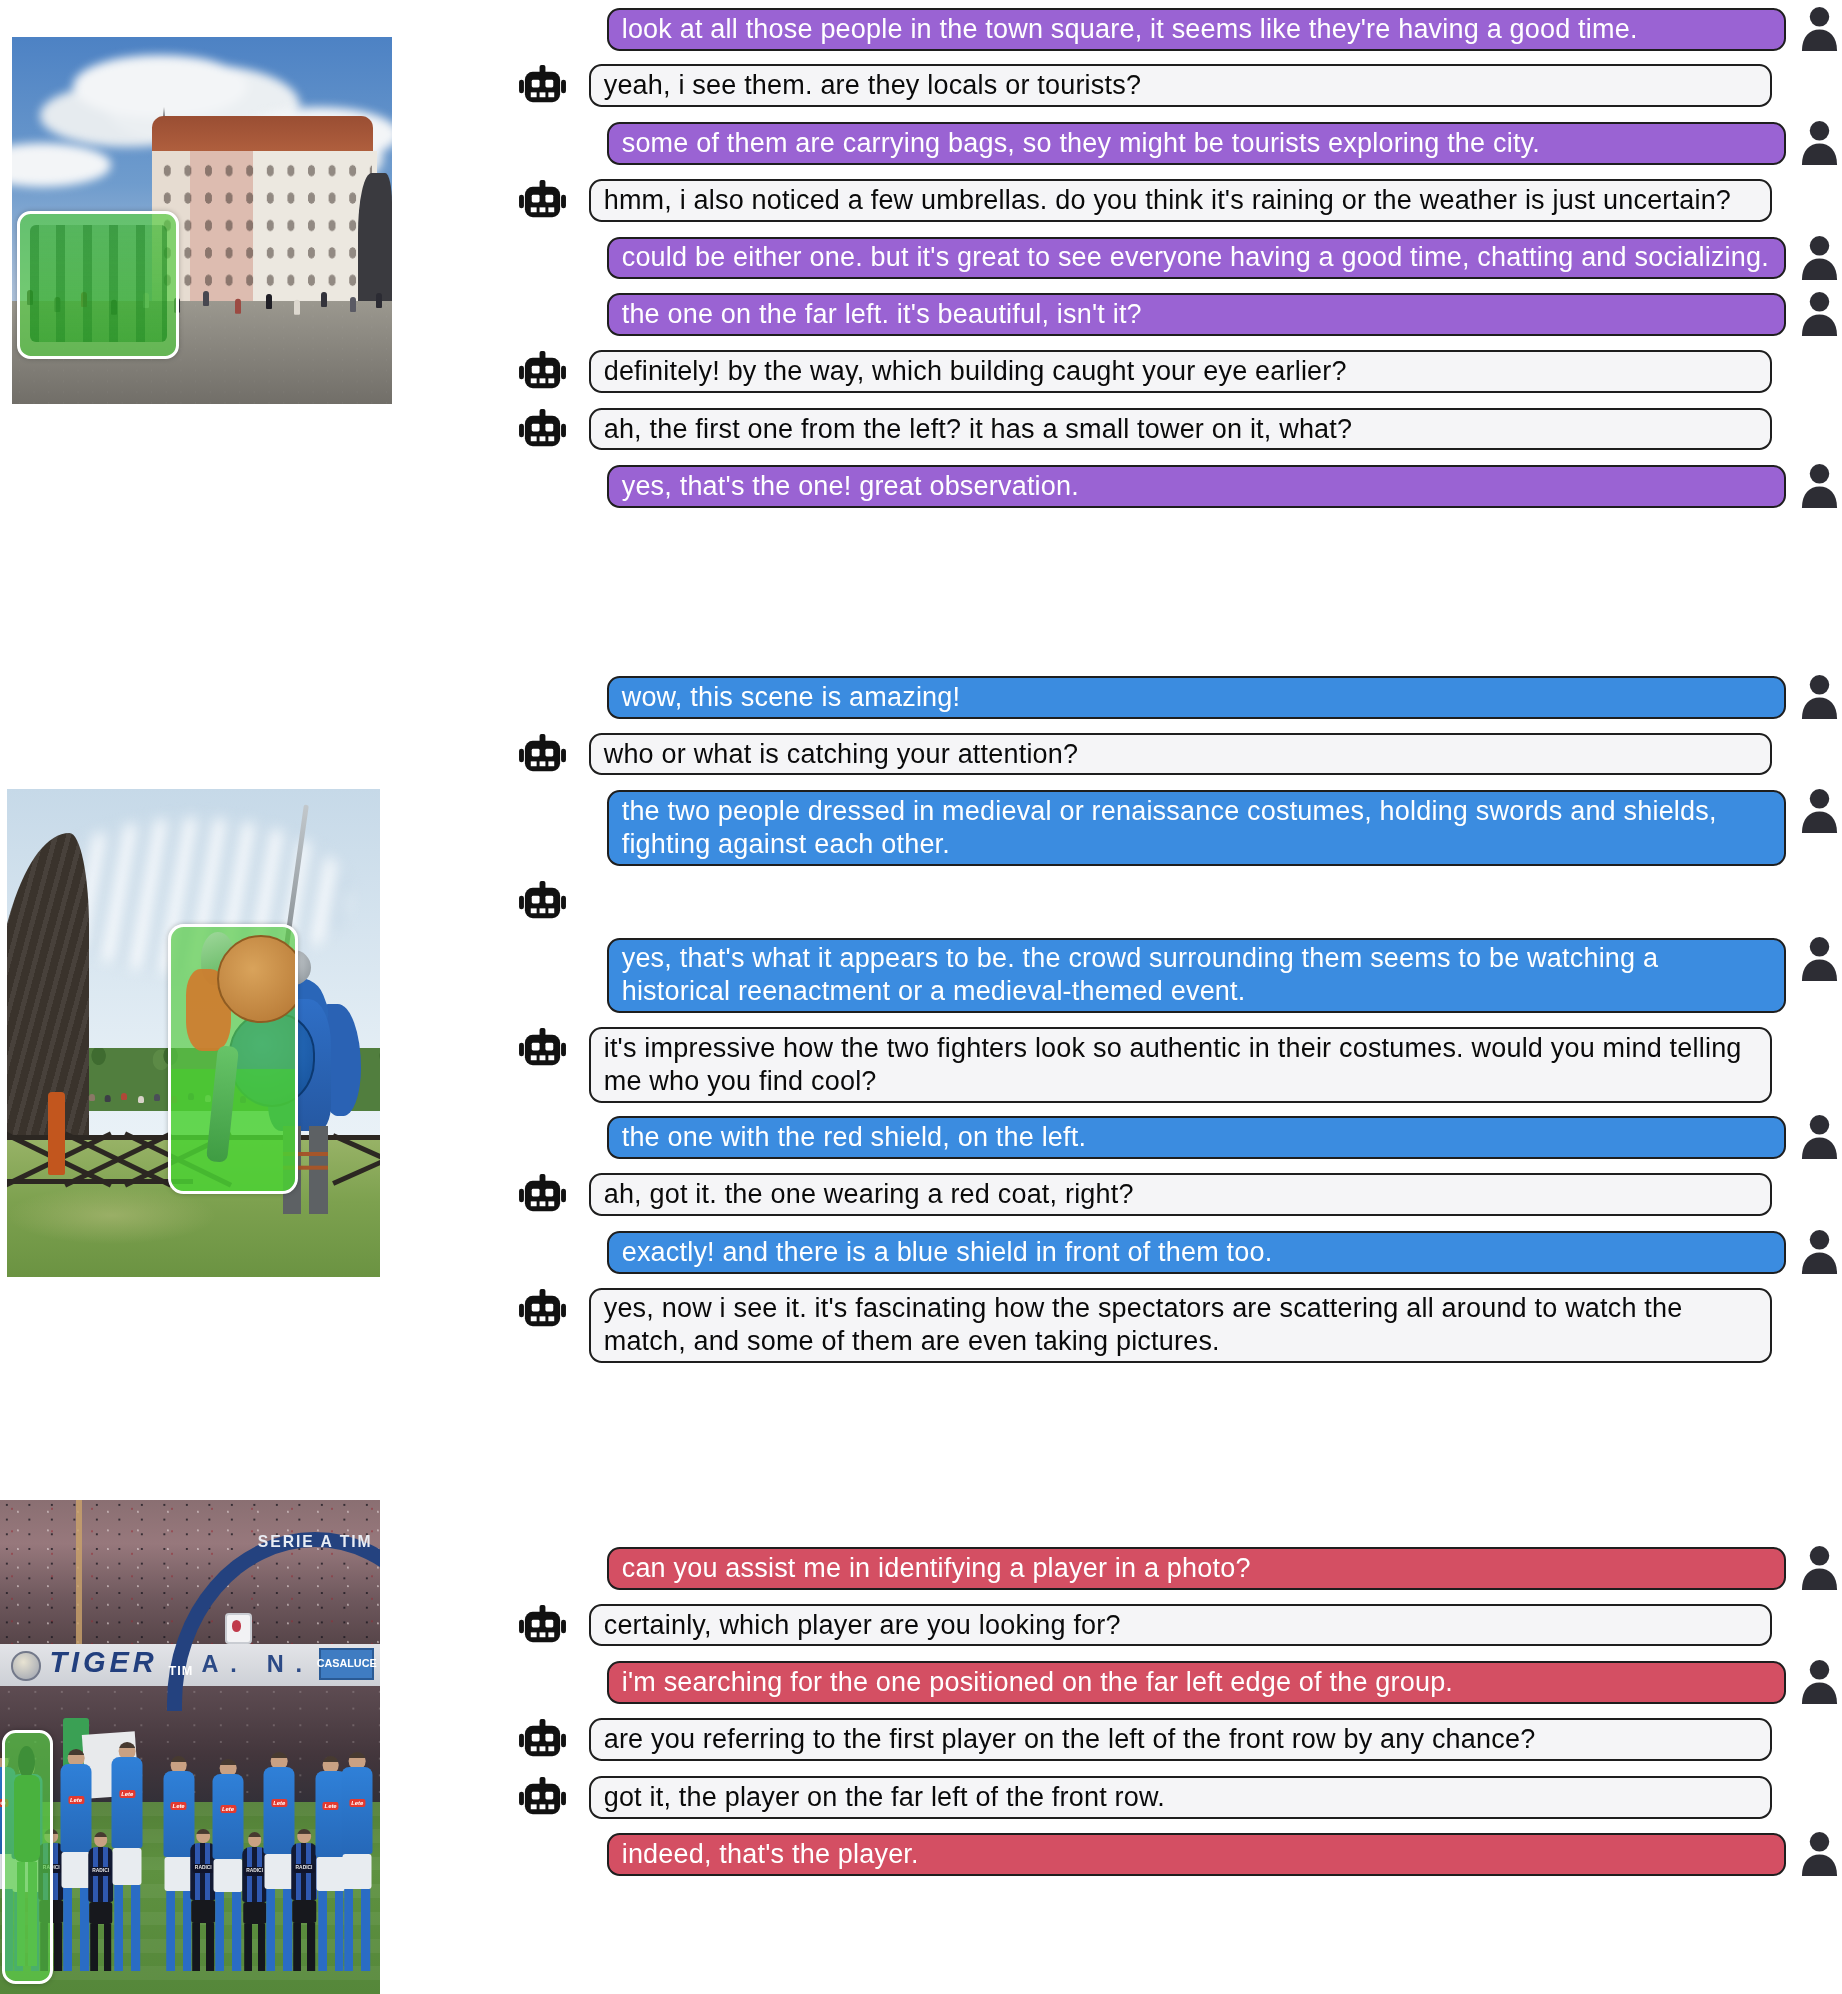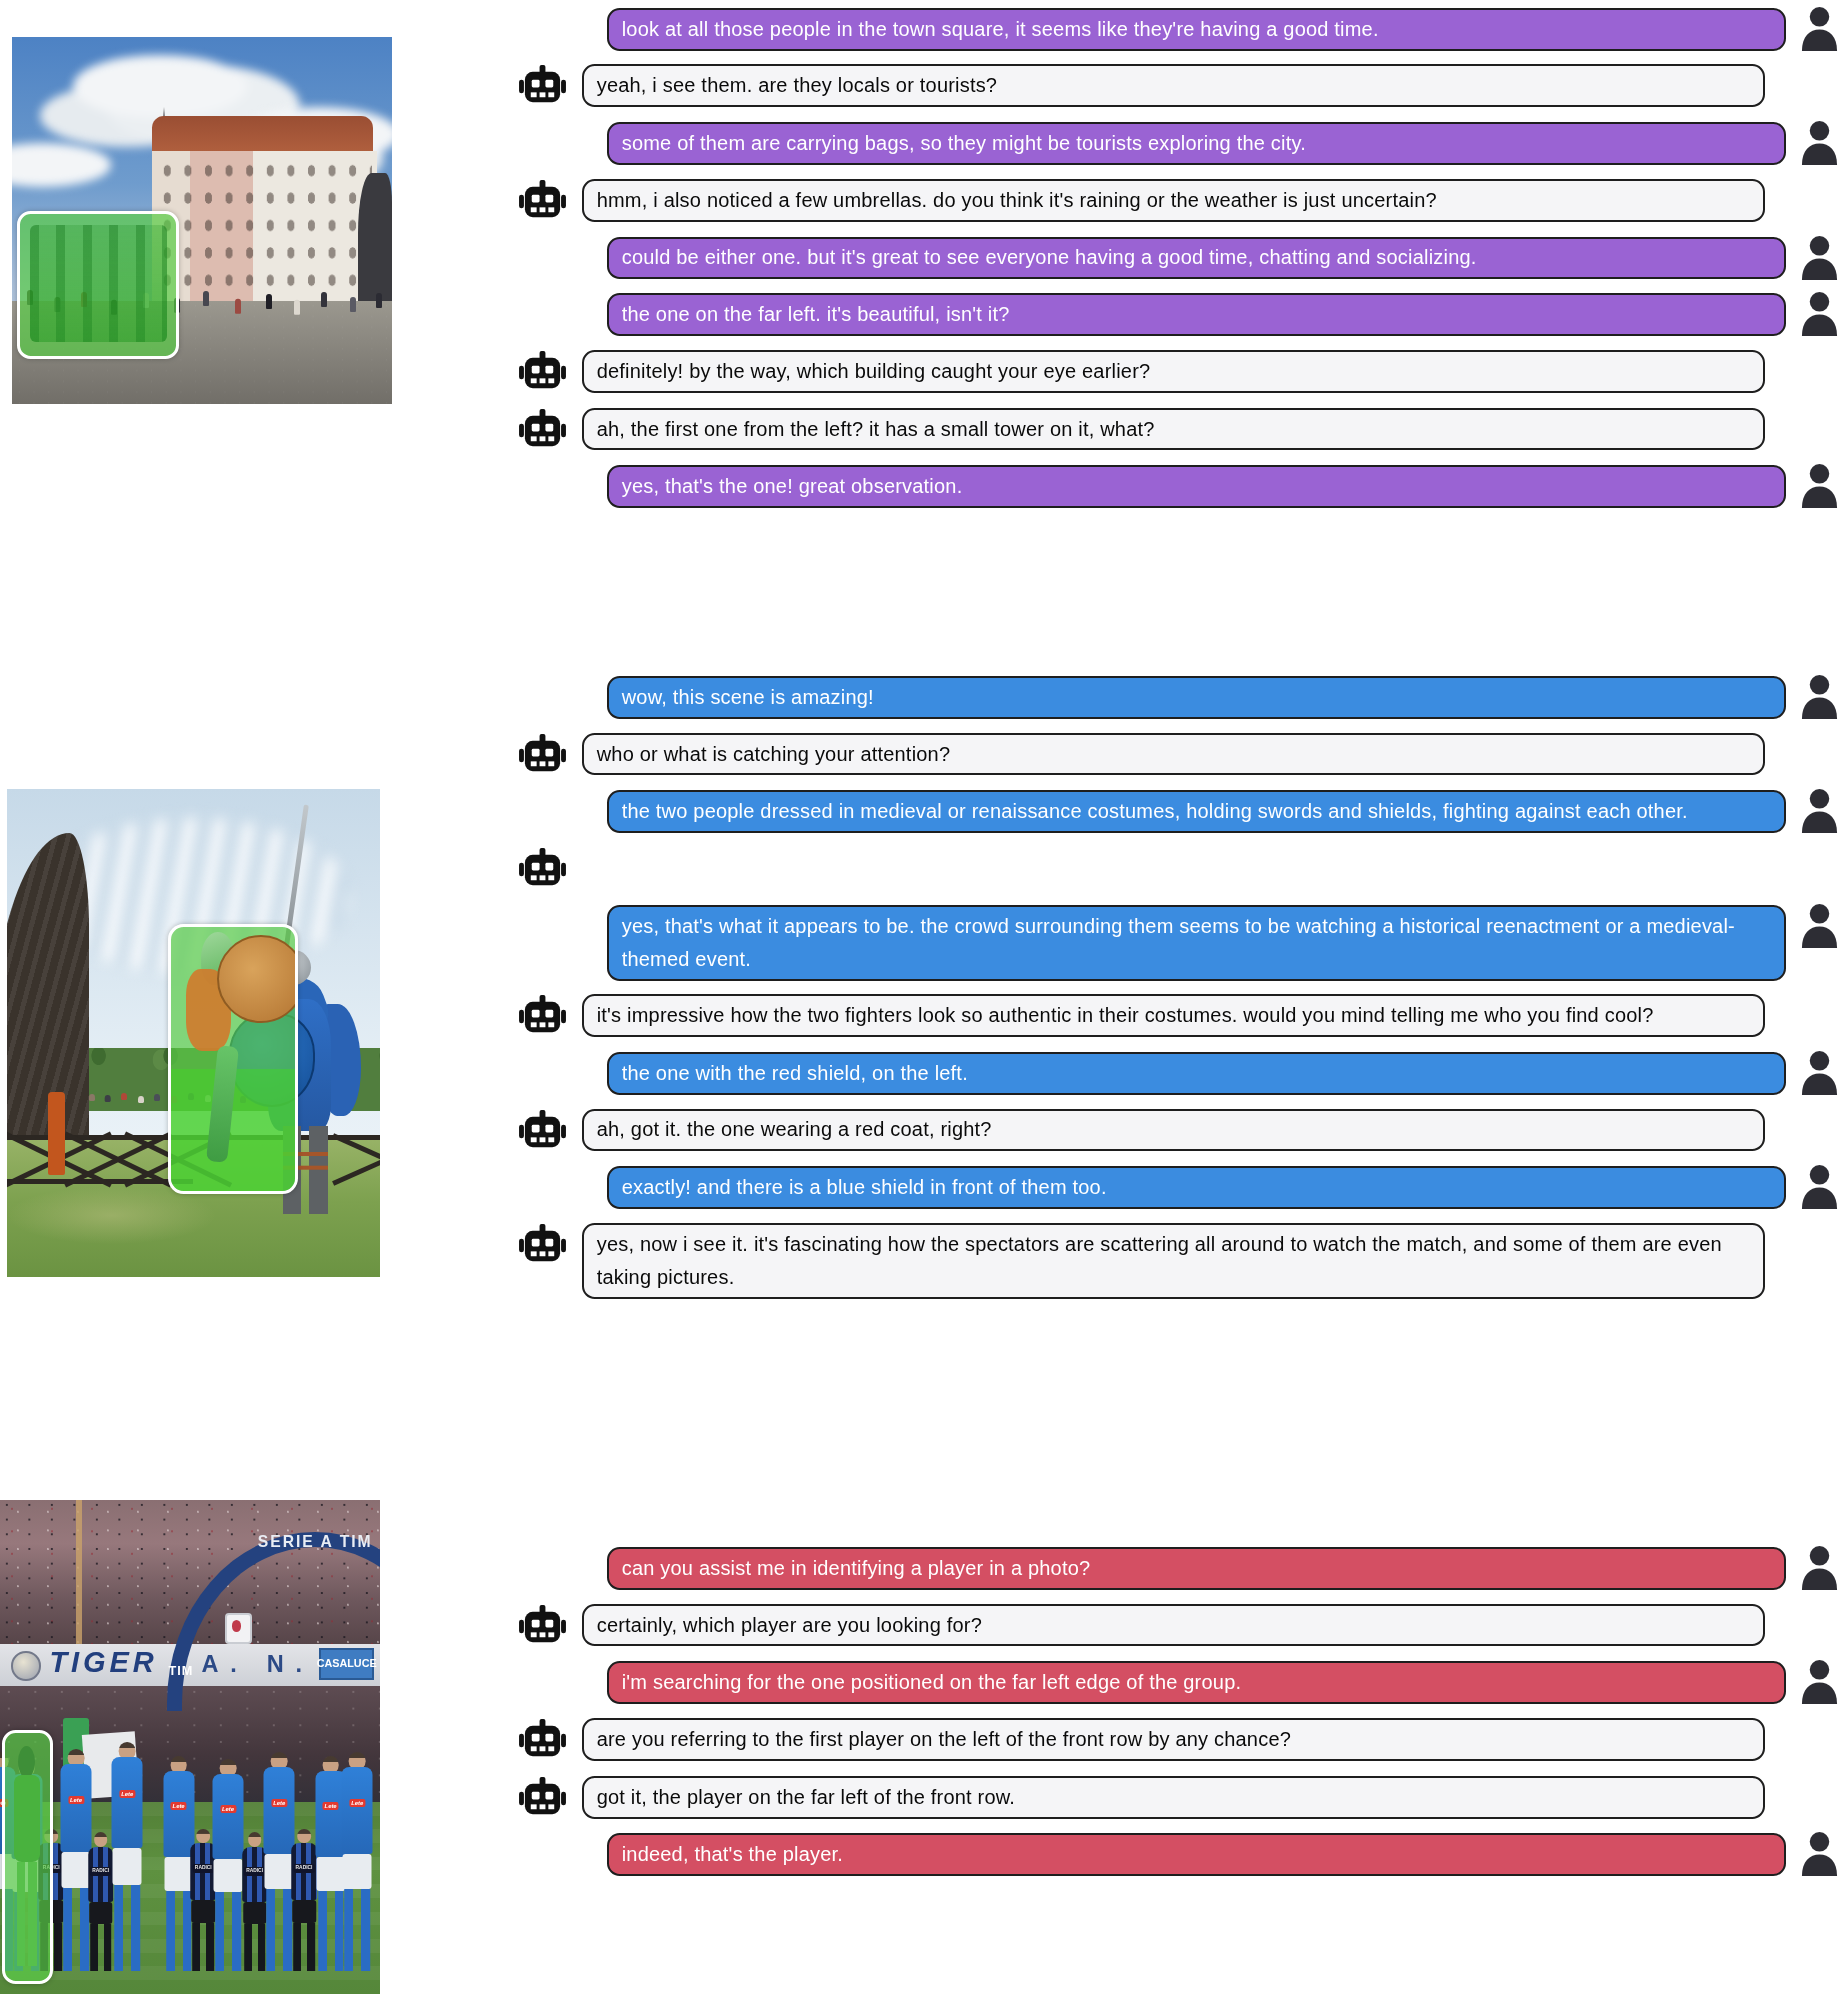--- a/index.html
+++ b/index.html
@@ -4,22 +4,22 @@
 <style>
   html,body{margin:0;padding:0;background:#fff}
   body{font-family:"Liberation Sans",sans-serif;}
   .page{position:relative;width:1843px;height:1995px;background:#fff;overflow:hidden}
 
   
   .chat{position:absolute;left:519px;width:1323px;display:flex;flex-direction:column;gap:13.7px}
   #chat1{top:7.8px} #chat2{top:676px} #chat3{top:1547px}
   .row{display:flex;align-items:flex-start}
   .bubble{box-sizing:border-box;border:2px solid #1e1e1e;border-radius:12.7px;padding:2.9px 12.7px;
-          font-size:20px;line-height:33px;letter-spacing:0.2px;word-wrap:break-word}
-  .bot-b{margin-left:16px;width:1183px;background:#f5f5f7;color:#0a0a0a}
+          font-size:27px;line-height:33px;letter-spacing:0.2px;word-wrap:break-word}
+  .bot-b{margin-left:23px;width:1183px;background:#f5f5f7;color:#0a0a0a}
   .user-b{margin-left:88px;width:1179px;color:#fff}
   .c1{background:#9a63d3}
   .c2{background:#3b8ce0}
   .c3{background:#d44f63}
   .icon-r{width:47px;height:43px;flex:none;margin-top:1px}
   .icon-p{width:39px;height:45px;flex:none;margin-left:13.7px;margin-top:-2px}
 
   
   .photo{position:absolute;overflow:hidden;background:#9a9a9a}
   .photo div,.photo span{position:absolute}

